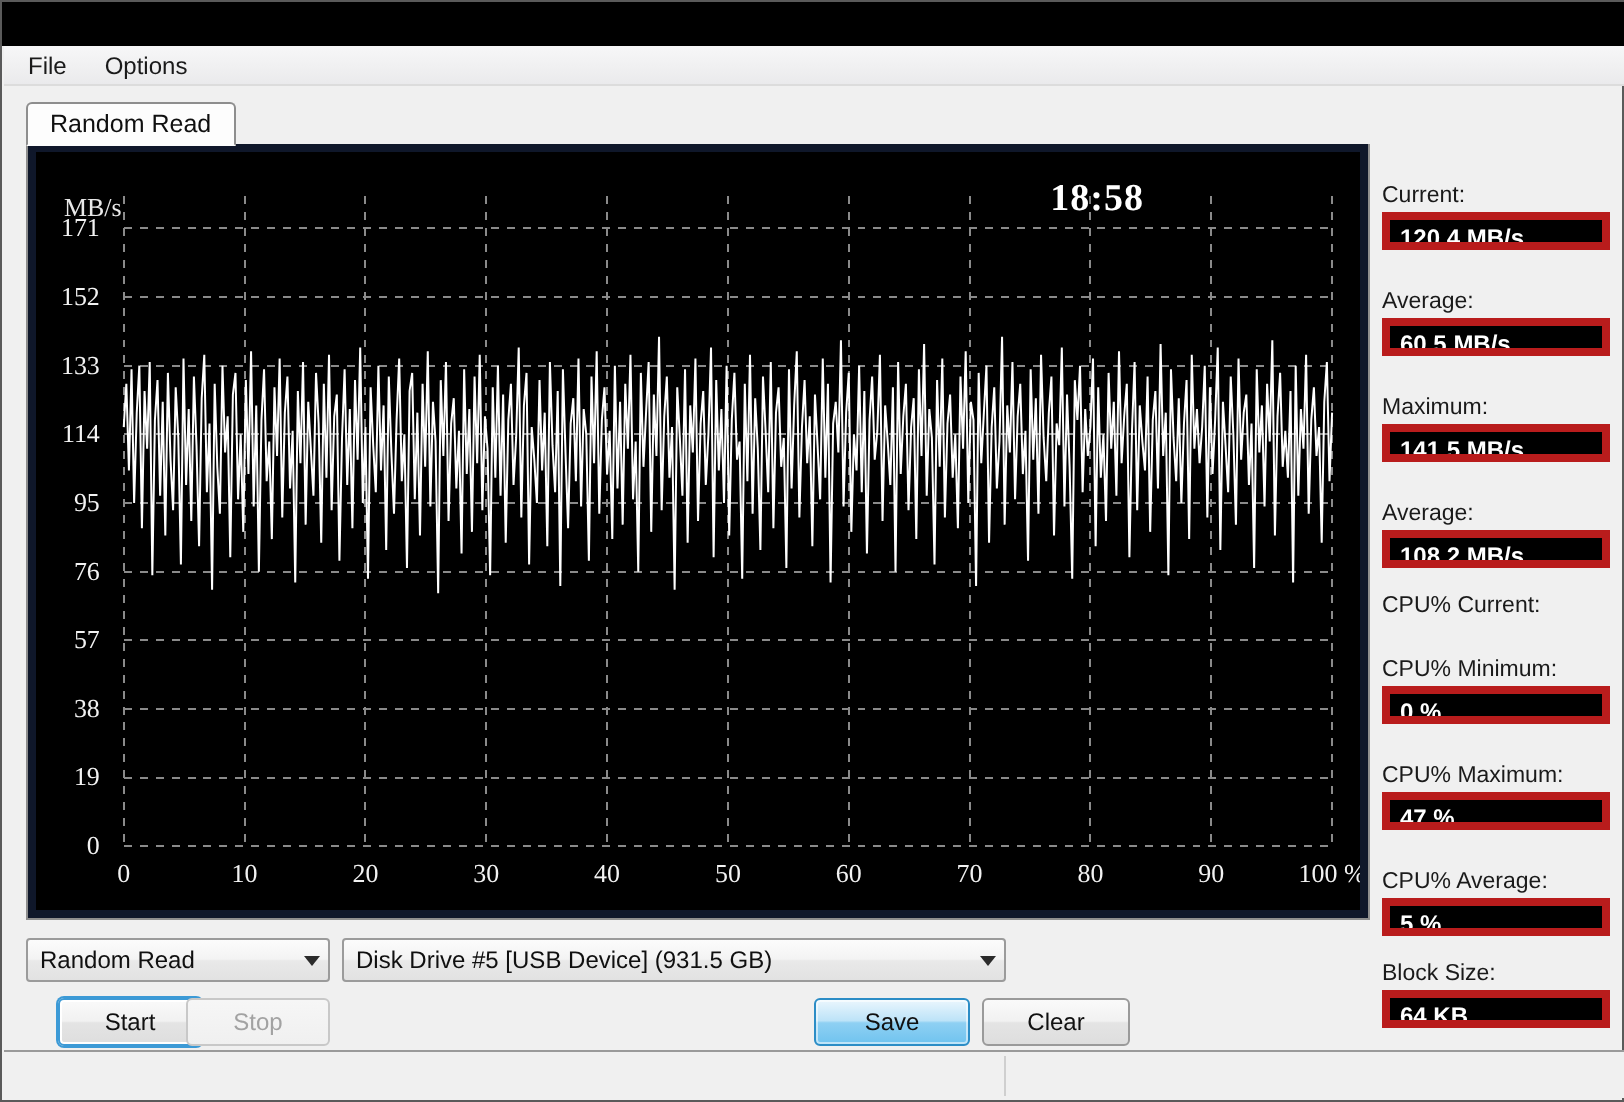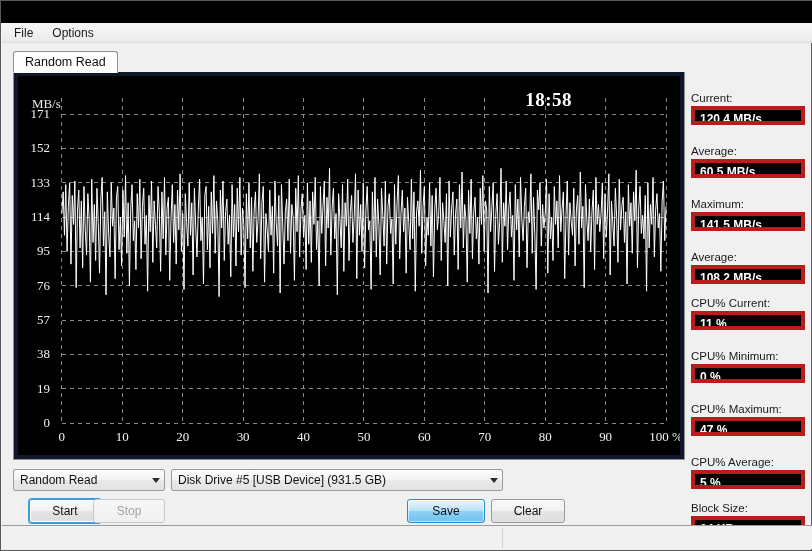--- a/index.html
+++ b/index.html
@@ -356,21 +356,20 @@
       <div class="stat-block">
         <div class="stat-label">Maximum:</div>
         <div class="stat-value">141.5 MB/s</div>
       </div>
       <div class="stat-block">
         <div class="stat-label">Average:</div>
         <div class="stat-value">108.2 MB/s</div>
       </div>
       <div class="stat-block gap-extra">
         <div class="stat-label">CPU% Current:</div>
-        <div class="stat-value">11 %</div>
       </div>
       <div class="stat-block">
         <div class="stat-label">CPU% Minimum:</div>
         <div class="stat-value">0 %</div>
       </div>
       <div class="stat-block">
         <div class="stat-label">CPU% Maximum:</div>
         <div class="stat-value">47 %</div>
       </div>
       <div class="stat-block">

